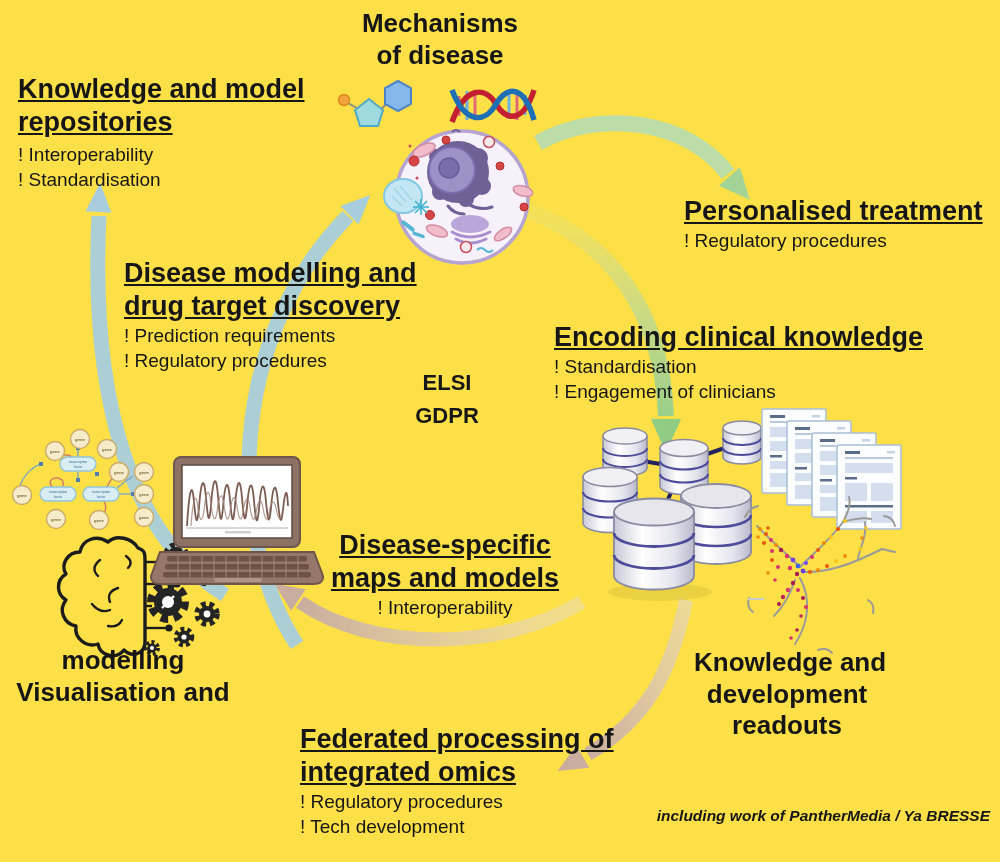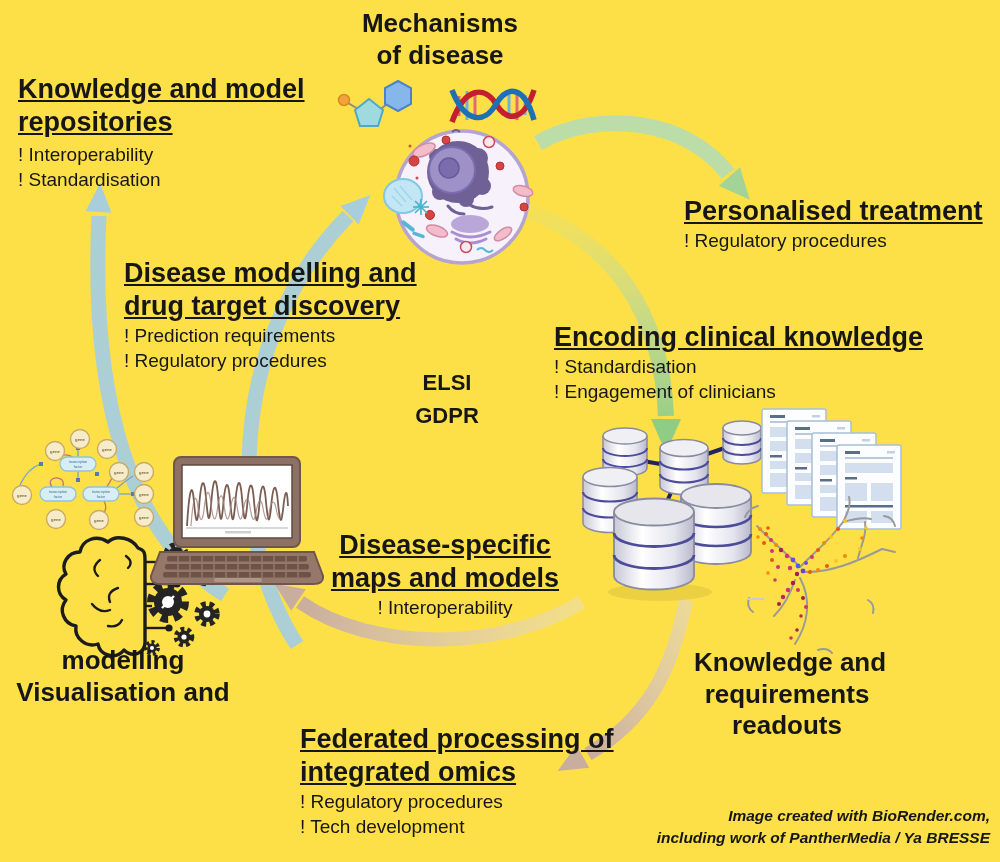--- a/index.html
+++ b/index.html
@@ -501,29 +501,28 @@
     <div class="item tb">! Interoperability</div>
   </div>
 
   <div id="t-visualisation" class="abs center h-lg">
     <div class="tb">modelling</div>
     <div class="tb">Visualisation and</div>
   </div>
 
   <div id="t-readouts" class="abs center h-lg">
     <div class="tb">Knowledge and</div>
-    <div class="tb">requirements</div>
+    <div class="tb">development</div>
     <div class="tb">readouts</div>
   </div>
 
   <div id="t-federated" class="abs">
     <div class="h-md tb">Federated processing of</div>
     <div class="h-md tb">integrated omics</div>
     <div class="item tb">! Regulatory procedures</div>
     <div class="item tb">! Tech development</div>
   </div>
 
   <div id="t-credit" class="abs">
-    <div>Image created with BioRender.com,</div>
     <div>including work of PantherMedia / Ya BRESSE</div>
   </div>
 
 </div>
 
 </body></html>

